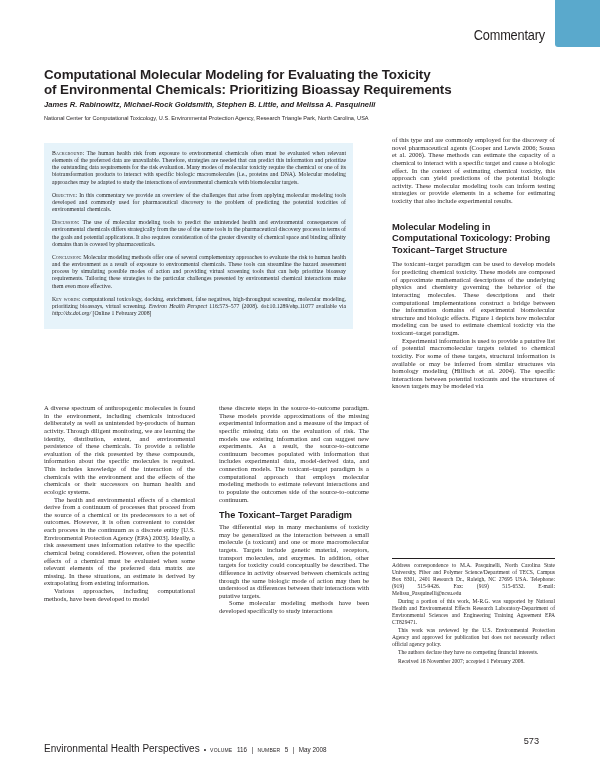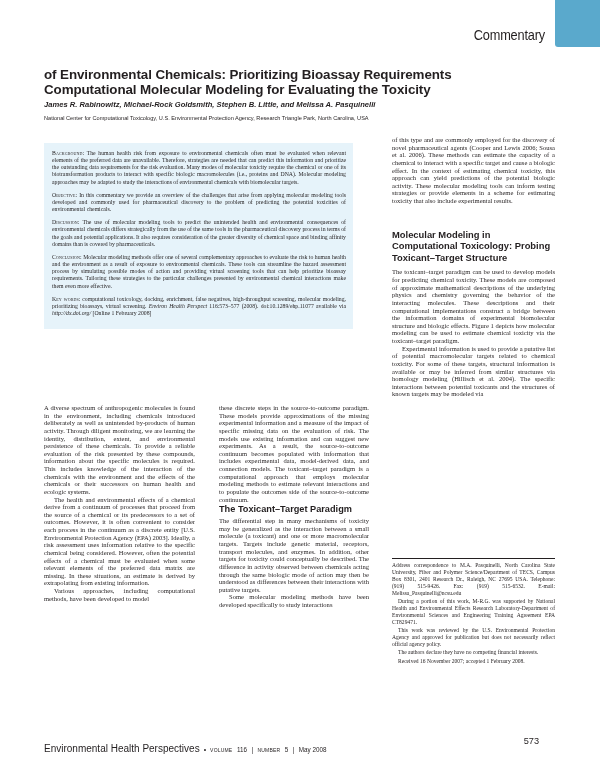--- a/index.html
+++ b/index.html
@@ -49,22 +49,22 @@
     }
     .col p { margin: 0; }
     .col p.indent { text-indent: 10px; }
     .col1 { left: 44px; top: 404px; width: 151px; }
     .col2 { left: 219px; top: 404px; width: 150px; }
     .col3 { left: 392px; top: 136px; width: 163px; }
     .h2 {
       font-family: "Liberation Sans", "DejaVu Sans", sans-serif; font-weight: bold;
       color: #231f20; text-align: left;
     }
-    .col2 .h2 { font-size: 9.2px; line-height: 11px; margin: 1px 0 2px 0; }
-    .col3 .h2 { font-size: 9.4px; line-height: 11.6px; margin: 24px 0 5px 0; }
+    .col2 .h2 { font-size: 9.2px; line-height: 11px; margin: 7px 0 2px 0; }
+    .col3 .h2 { font-size: 9.4px; line-height: 11.6px; margin: 16px 0 5px 0; }
     .footnote-rule { position: absolute; left: 392px; top: 558px; width: 163px; border-top: 1px solid #231f20; }
     .footnotes {
       position: absolute; left: 392px; top: 562px; width: 163px;
       font-size: 5.55px; line-height: 6.9px; text-align: justify; color: #231f20;
     }
     .footnotes p { margin: 0 0 1.5px 0; }
     .footnotes p.indent { text-indent: 6px; }
     .footer {
       position: absolute; left: 44px; top: 738px; width: 511px;
       font-family: "Liberation Sans", "DejaVu Sans", sans-serif;
@@ -76,22 +76,22 @@
     .footer .volnum { font-size: 6.3px; }
     .footer .page { position: absolute; right: 16px; top: -2px; font-size: 9.2px; }
   </style>
 </head>
 <body>
 
 <div class="tab"></div>
 <div class="section-label">Commentary</div>
 
 <div class="title">
+  <div>Computational Molecular Modeling for Evaluating the Toxicity</div>
   <div>of Environmental Chemicals: Prioritizing Bioassay Requirements</div>
-  <div>Computational Molecular Modeling for Evaluating the Toxicity</div>
 </div>
 <div class="authors">James R. Rabinowitz, Michael-Rock Goldsmith, Stephen B. Little, and Melissa A. Pasquinelli</div>
 <div class="affil">National Center for Computational Toxicology, U.S. Environmental Protection Agency, Research Triangle Park, North Carolina, USA</div>
 
 <div class="abstract">
   <p><span class="lbl">Background:</span><span> The human health risk from exposure to environmental chemicals often must be evaluated when relevant elements of the preferred data are unavailable. Therefore, strategies are needed that can predict this information and prioritize the outstanding data requirements for the risk evaluation. Many modes of molecular toxicity require the chemical or one of its biotransformation products to interact with specific biologic macromolecules (i.e., proteins and DNA). Molecular modeling approaches may be adapted to study the interactions of environmental chemicals with biomolecular targets.</span></p>
   <p><span class="lbl">Objective:</span><span> In this commentary we provide an overview of the challenges that arise from applying molecular modeling tools developed and commonly used for pharmaceutical discovery to the problem of predicting the potential toxicities of environmental chemicals.</span></p>
   <p><span class="lbl">Discussion:</span><span> The use of molecular modeling tools to predict the unintended health and environmental consequences of environmental chemicals differs strategically from the use of the same tools in the pharmaceutical discovery process in terms of the goals and potential applications. It also requires consideration of the greater diversity of chemical space and binding affinity domains than is covered by pharmaceuticals.</span></p>
   <p><span class="lbl">Conclusion:</span><span> Molecular modeling methods offer one of several complementary approaches to evaluate the risk to human health and the environment as a result of exposure to environmental chemicals. These tools can streamline the hazard assessment process by simulating possible modes of action and providing virtual screening tools that can help prioritize bioassay requirements. Tailoring these strategies to the particular challenges presented by environmental chemical interactions make them even more effective.</span></p>
   <p><span class="lbl">Key words:</span><span> computational toxicology, docking, enrichment, false negatives, high-throughput screening, molecular modeling, prioritizing bioassays, virtual screening. </span><i>Environ Health Perspect</i><span> 116:573–577 (2008). doi:10.1289/ehp.11077 available via </span><i>http://dx.doi.org/</i><span> [Online 1 February 2008]</span></p>

